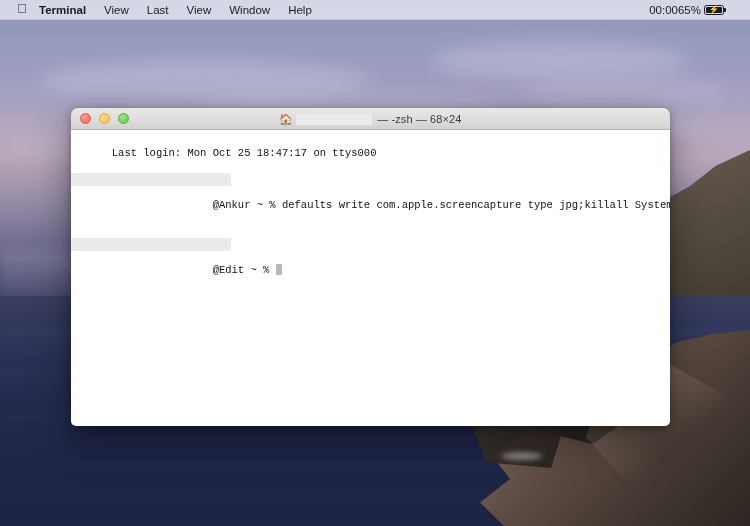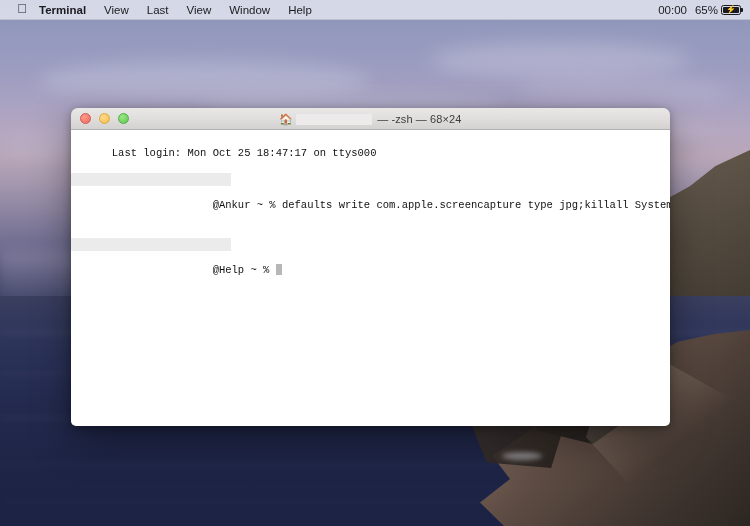--- a/index.html
+++ b/index.html
@@ -141,21 +141,21 @@
   .apple-logo {
     width:22px; display:flex; align-items:center; justify-content:center;
     font-size:13px; line-height:1; color:#1b1b1f; cursor:default;
     padding-bottom:2px;
   }
   .menu-item {
     padding:0 9px; height:20px; line-height:20px; cursor:default; white-space:nowrap;
   }
   .menu-item.app-name { font-weight:bold; padding-left:6px; }
   #menubar-right {
-    margin-left:auto; display:flex; align-items:center; gap:8px; padding-right:9px;
+    margin-left:auto; display:flex; align-items:center; padding-right:26px;
     font-size:11.5px;
   }
   .battery-wrap { display:flex; align-items:center; gap:3px; }
   .battery-icon {
     position:relative; width:20px; height:10px;
     border:1.3px solid #1b1b1f; border-radius:2.5px;
     display:flex; align-items:center; justify-content:center;
   }
   .battery-icon::after {
     content:""; position:absolute; right:-3.4px; top:2.6px;
@@ -299,17 +299,17 @@
 
     <div class="tline">
       <span class="redact-bar rb1"></span>
       <span>                @Ankur ~ % defaults write com.apple.screencapture type jpg;killall SystemUIServer</span>
     </div>
 
     <div class="spacer"></div>
 
     <div class="tline">
       <span class="redact-bar rb1"></span>
-      <span>                @Help ~ % </span><span class="cursor-block"></span>
+      <span>                @Edit ~ % </span><span class="cursor-block"></span>
     </div>
 
   </div>
 </div>
 
 </body></html>

